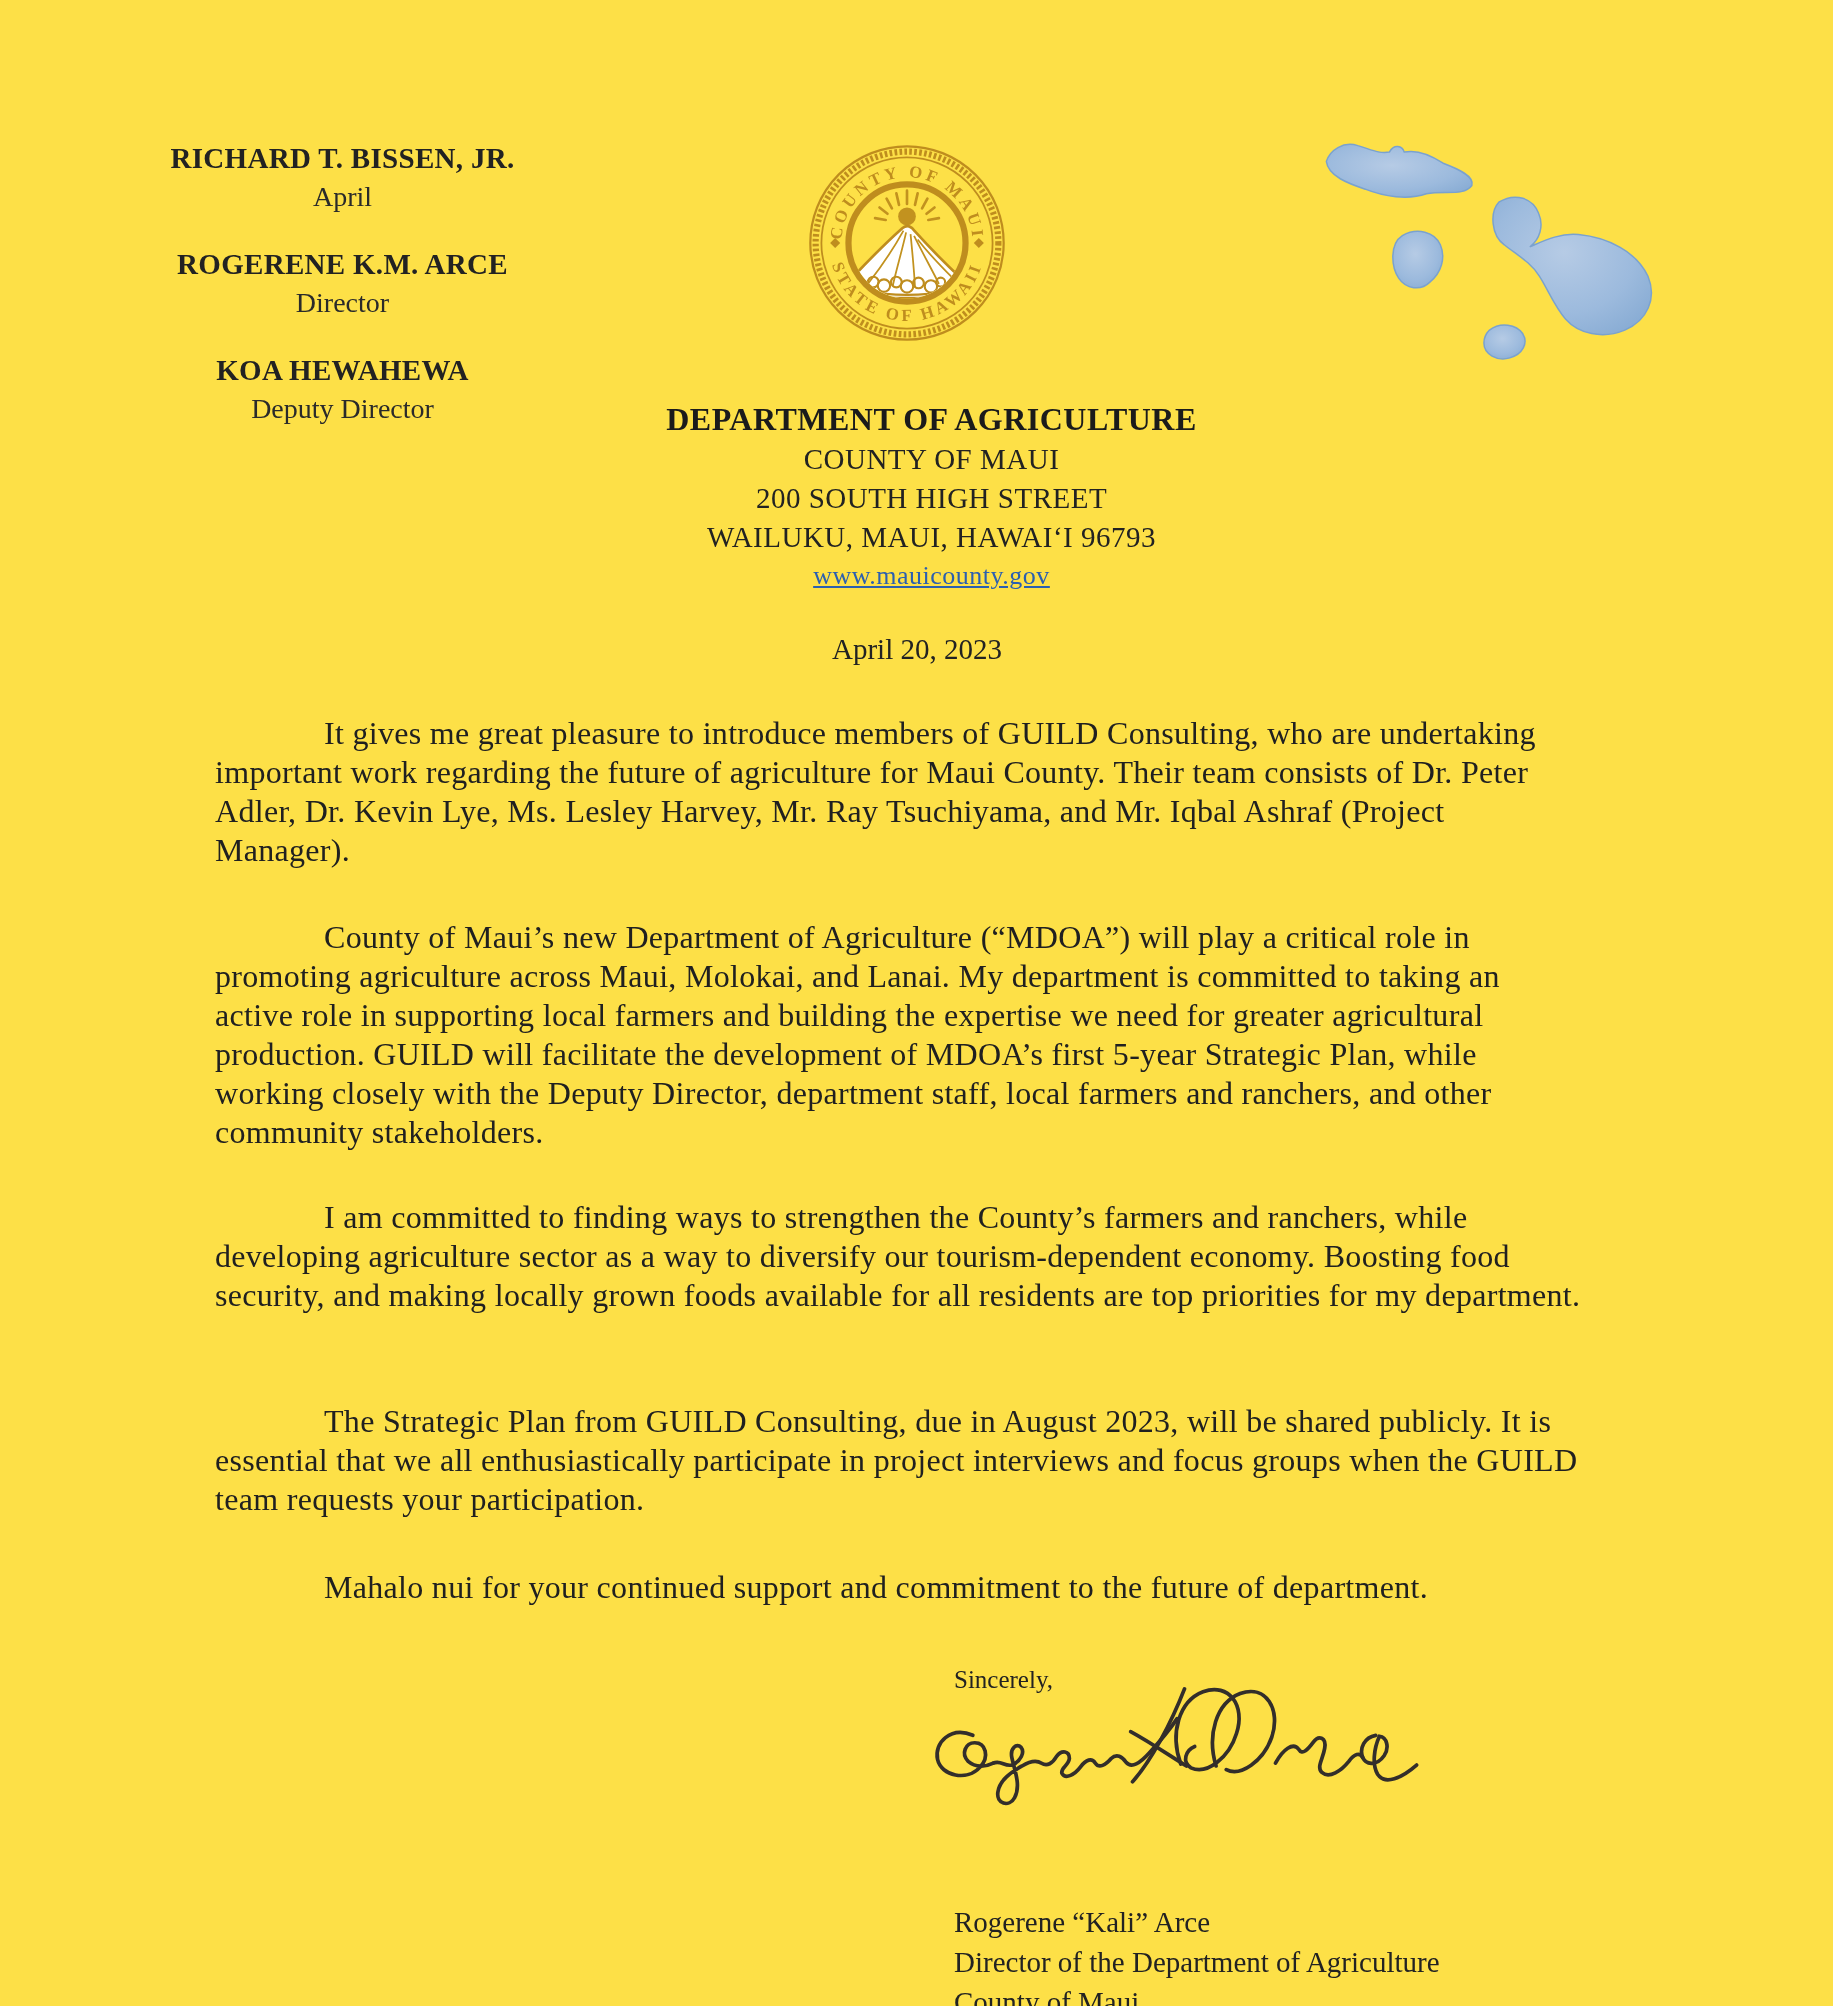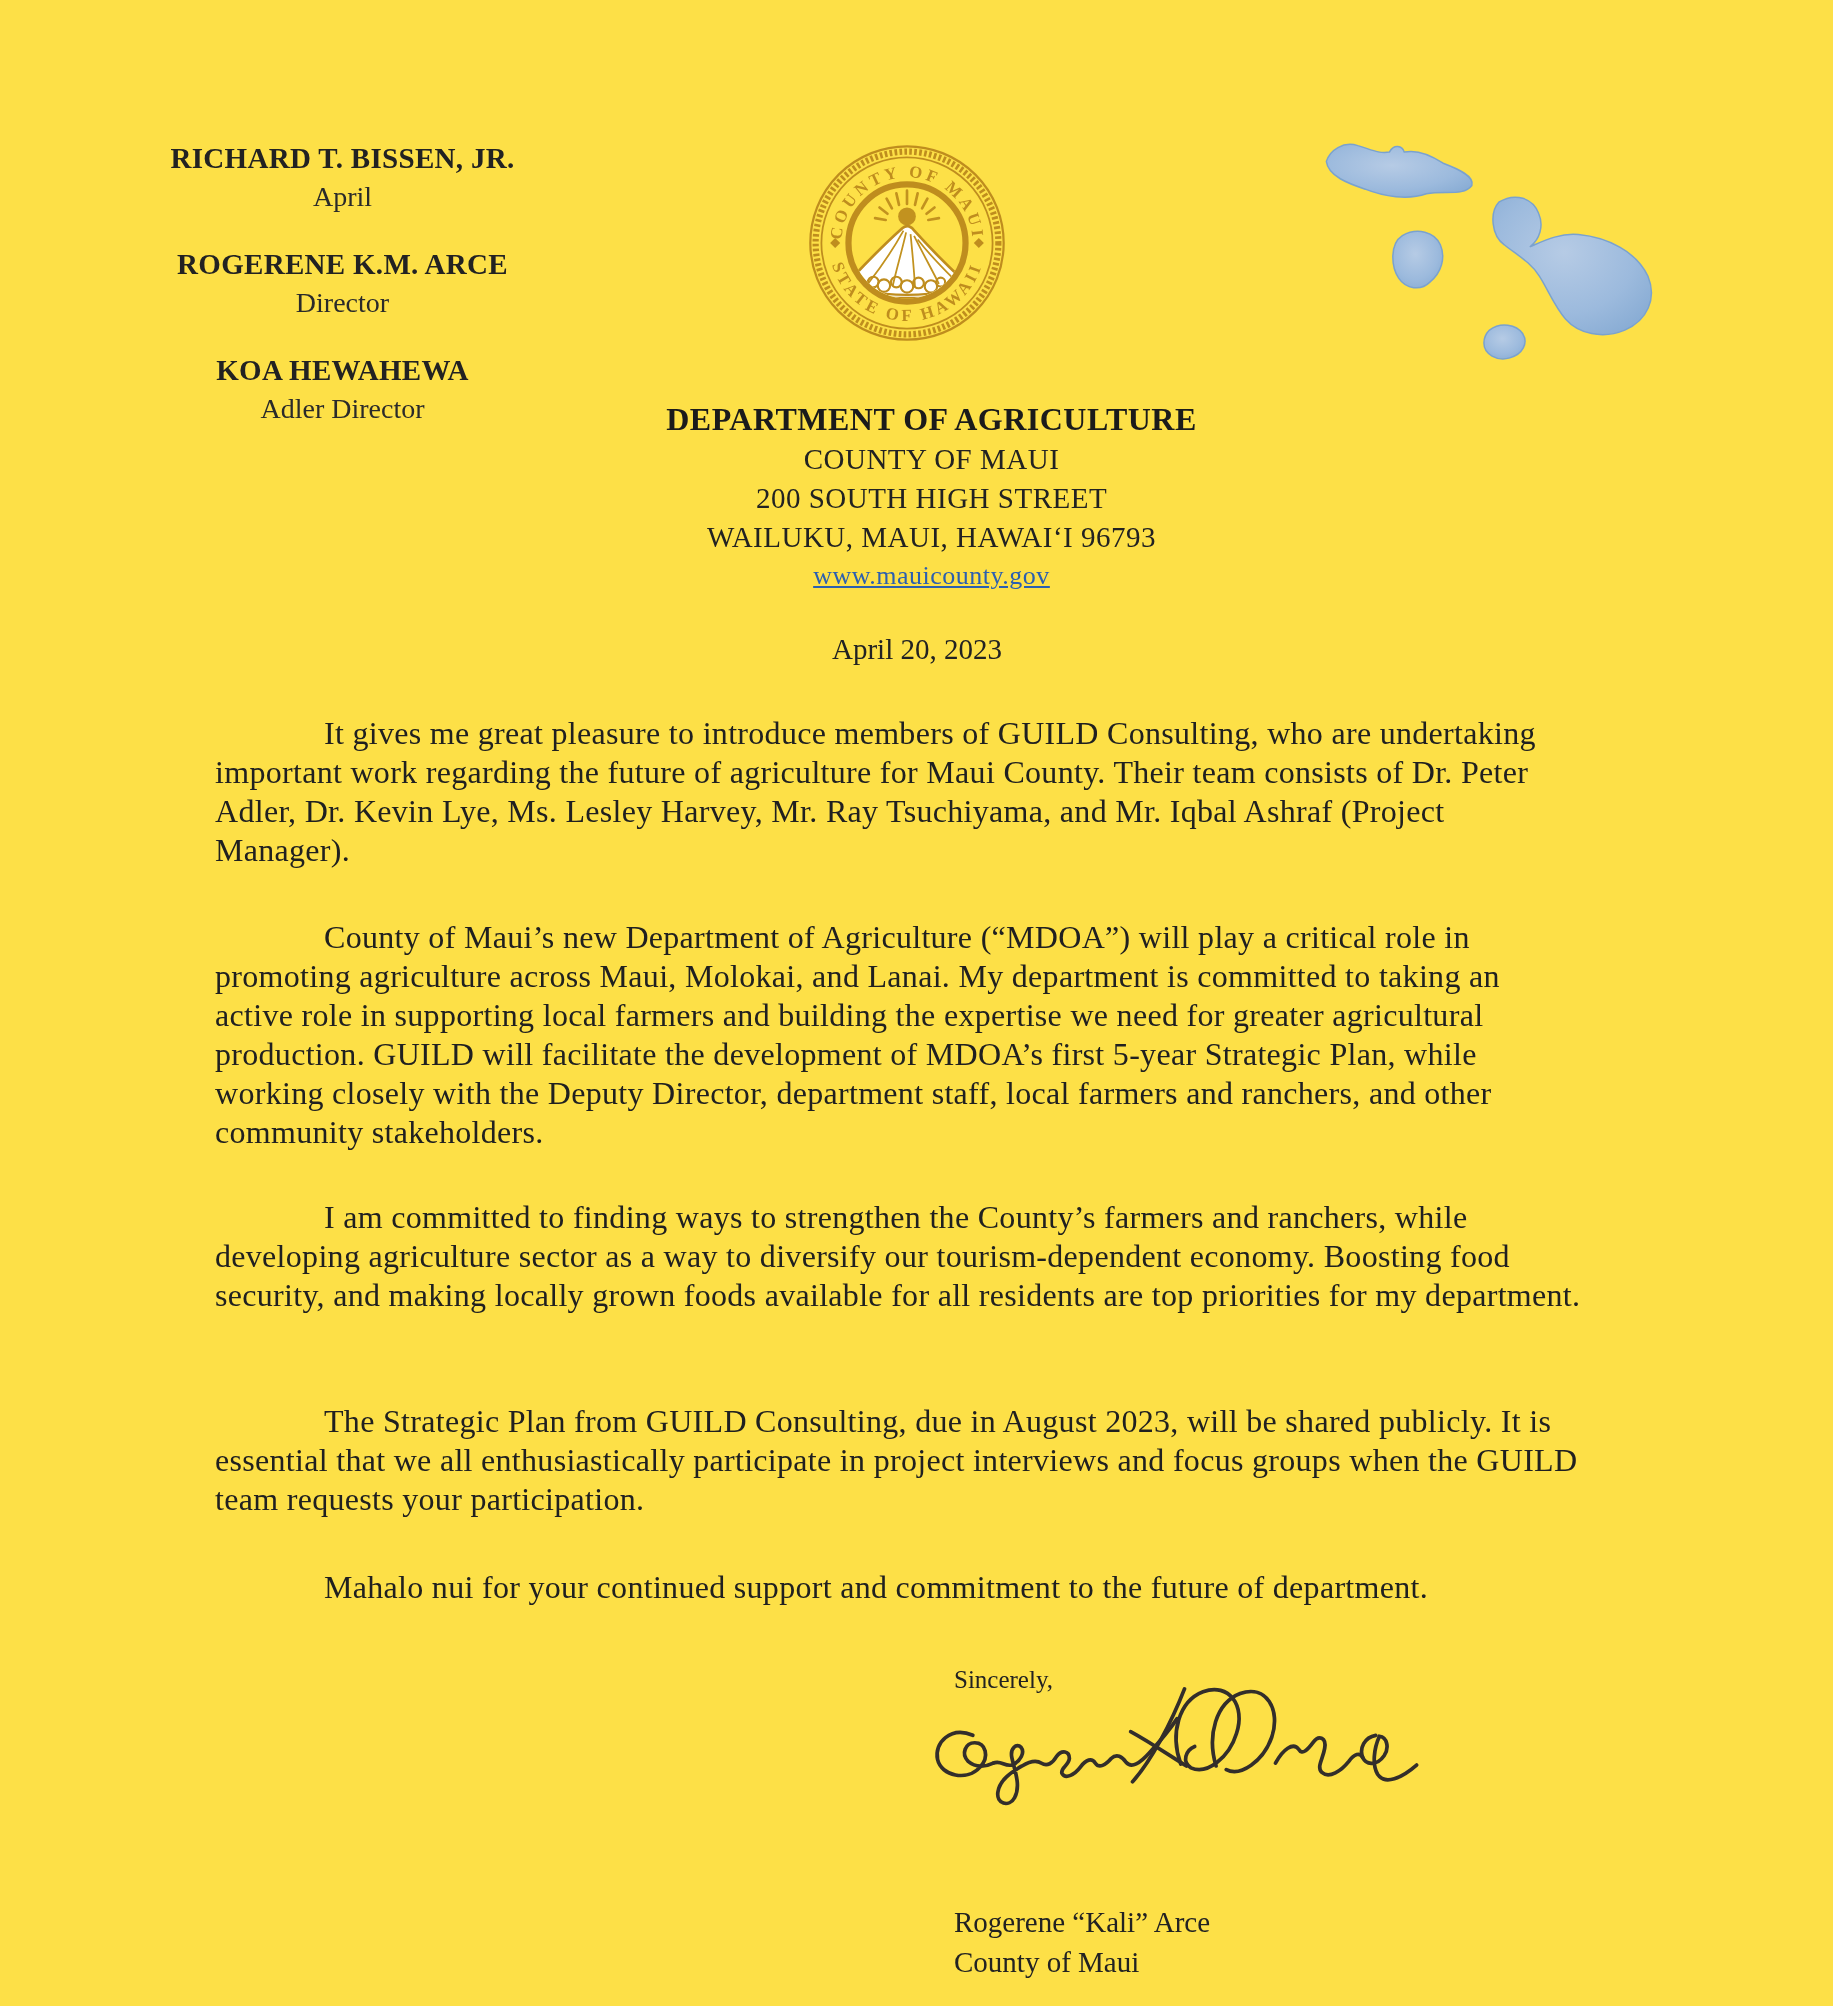--- a/index.html
+++ b/index.html
@@ -58,21 +58,21 @@
     <div class="official">
       <div class="official-name">RICHARD T. BISSEN, JR.</div>
       <div class="official-title">April</div>
     </div>
     <div class="official">
       <div class="official-name">ROGERENE K.M. ARCE</div>
       <div class="official-title">Director</div>
     </div>
     <div class="official">
       <div class="official-name">KOA HEWAHEWA</div>
-      <div class="official-title">Adler Director</div>
+      <div class="official-title">Deputy Director</div>
     </div>
   </div>
 
   <div class="seal">
     <svg viewBox="-115 -115 230 230" xmlns="http://www.w3.org/2000/svg">
       <defs>
         <path id="arcTop" d="M -74 0 A 74 74 0 0 1 74 0"></path>
         <path id="arcBot" d="M -88 0 A 88 88 0 0 0 88 0"></path>
         <clipPath id="sealInner">
             <circle cx="0" cy="0" r="62.5"></circle>
@@ -181,17 +181,18 @@
         <path d="M268,97 C256,64 266,29 292,19 C320,9 338,34 328,64 C320,90 296,109 279,101 C269,95 273,82 283,78"></path>
         <path d="M306,99 C296,66 306,31 332,21 C360,11 376,38 366,68 C357,94 332,111 317,103"></path>
         <path d="M370,96 C378,81 389,73 395,81 C399,88 405,81 411,73 C417,65 425,69 423,80 C421,92 414,100 420,106 C428,113 441,104 449,94 C455,86 461,84 464,90"></path>
         <path d="M478,66 C466,68 460,80 464,90 C468,99 480,98 487,88 C493,79 490,68 482,67 C476,80 474,98 480,108 C488,120 506,112 522,98"></path>
       </g>
     </svg>
   </div>
 
   <div class="signer">
     <div>Rogerene “Kali” Arce</div>
+    <div>Director of the Department of Agriculture</div>
     <div>County of Maui</div>
   </div>
 
 </div>
 
 
 </body></html>

